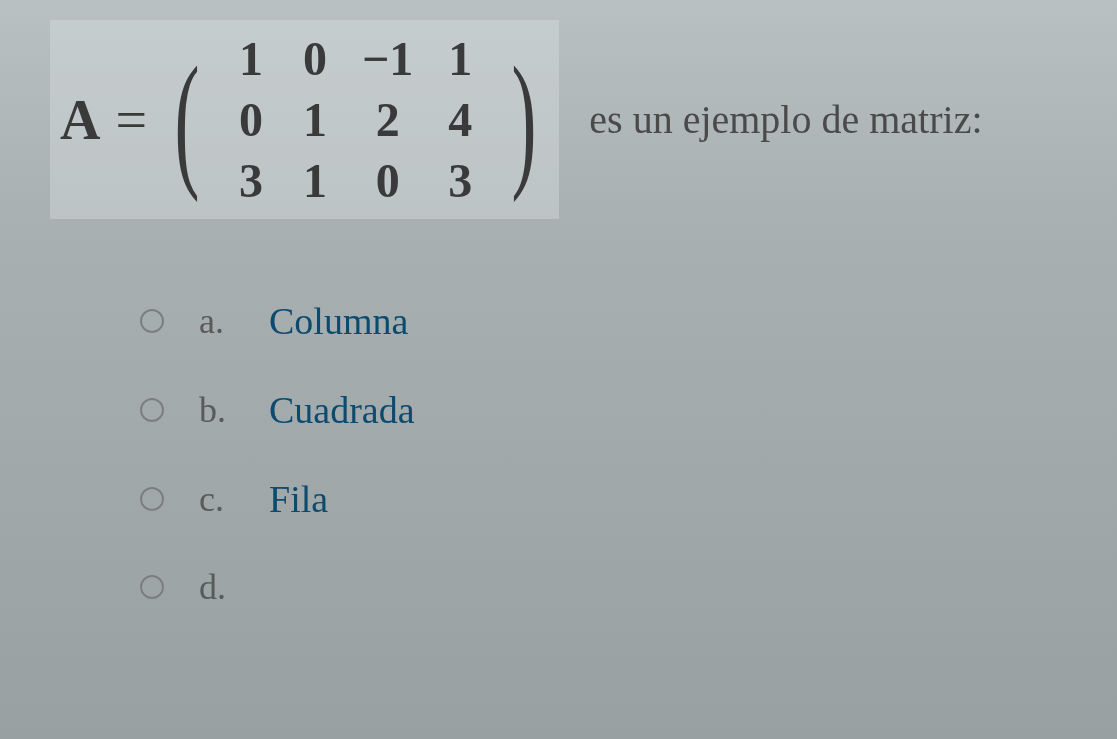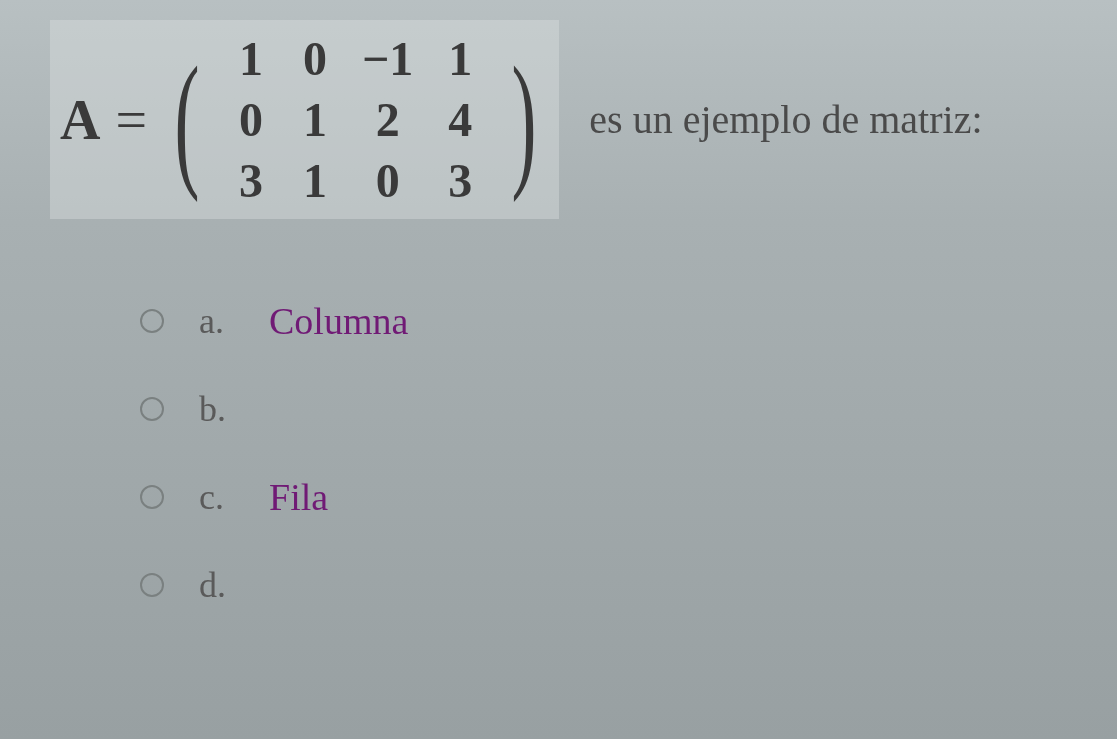--- a/index.html
+++ b/index.html
@@ -89,21 +89,21 @@
       flex-shrink: 0;
     }
     .option-letter {
       font-size: 36px;
       color: #5a5a5a;
       margin-right: 35px;
       min-width: 35px;
     }
     .option-text {
       font-size: 38px;
-      color: #701a75;
+      color: #0c4a6e;
     }
   </style>
 </head>
 <body>
 
 <div class="question-container">
   <div class="matrix-wrapper">
     <span class="matrix-label">A</span>
     <span class="equals">=</span>
     <div class="matrix-body">
@@ -136,20 +136,21 @@
 
 <div class="options-container">
   <div class="option">
     <div class="radio-btn"></div>
     <span class="option-letter">a.</span>
     <span class="option-text">Columna</span>
   </div>
   <div class="option">
     <div class="radio-btn"></div>
     <span class="option-letter">b.</span>
+    <span class="option-text">Cuadrada</span>
   </div>
   <div class="option">
     <div class="radio-btn"></div>
     <span class="option-letter">c.</span>
     <span class="option-text">Fila</span>
   </div>
   <div class="option">
     <div class="radio-btn"></div>
     <span class="option-letter">d.</span>
   </div>

